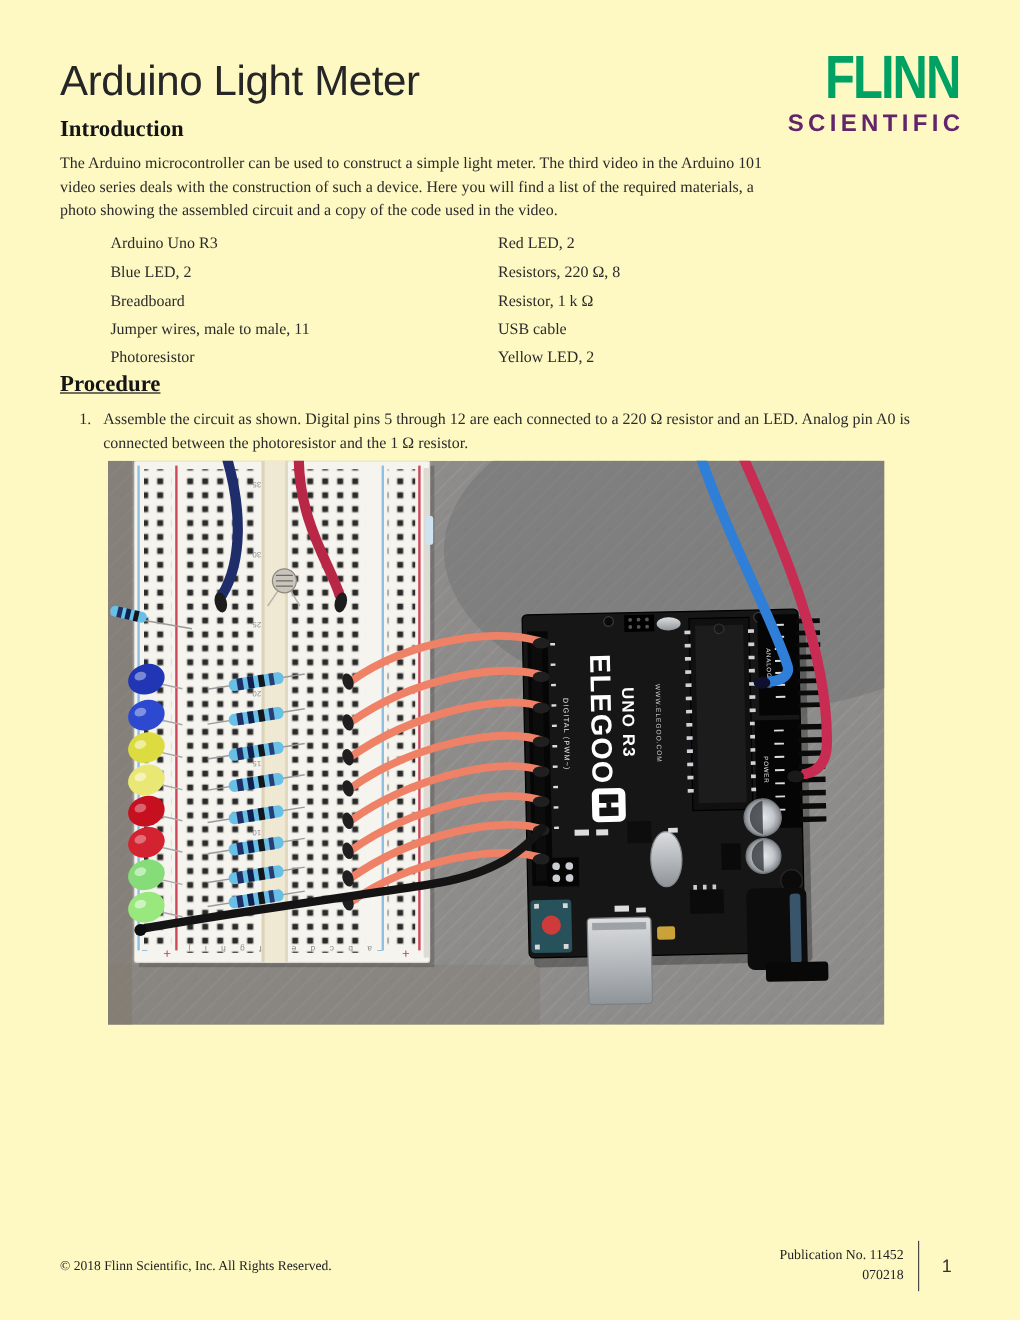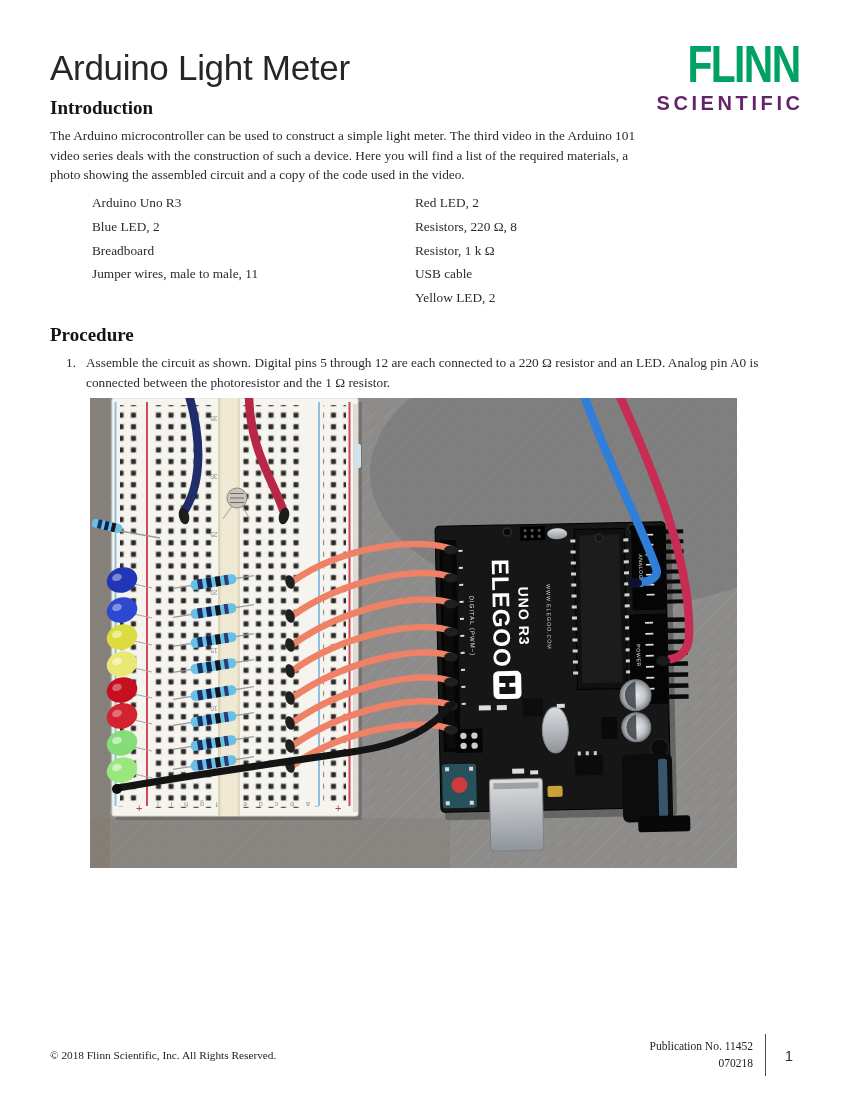--- a/index.html
+++ b/index.html
@@ -1,33 +1,33 @@
 <!DOCTYPE html>
 <html><head>
 <meta charset="utf-8">
 <style>
   html,body{margin:0;padding:0;background:#e9e9e9;}
-  .page{width:850px;height:1100px;position:relative;background:#ffffff;margin:0 auto;
+  .page{width:850px;height:1100px;position:relative;background:#fef9c3;margin:0 auto;
         font-family:"Liberation Serif",serif;color:#2b2b2b;box-sizing:border-box;
         padding:48px 50px 0 50px;overflow:hidden;}
   .doc-title{margin:0;font-family:"Liberation Sans",sans-serif;font-weight:normal;
         font-size:35px;line-height:1.15;color:#262626;letter-spacing:-.3px;}
   .logo{position:absolute;top:42px;right:50px;text-align:right;font-family:"Liberation Sans",sans-serif;}
   .logo-top{font-size:51px;font-weight:bold;letter-spacing:-2px;line-height:.92;
         transform:scaleX(.8);transform-origin:100% 50%;}
   .logo-bottom{font-size:20px;font-weight:bold;letter-spacing:3.6px;margin-top:3px;margin-right:-3.6px;}
   h2{font-size:19px;margin:0;color:#151515;font-weight:bold;}
   .h-intro{margin-top:9px;}
   .intro-text{margin:7px 0 0 0;font-size:13.3px;line-height:19.6px;width:588px;}
   .h-materials{margin-top:19px;}
   .materials{display:flex;margin:6px 0 0 42px;font-size:13.3px;}
   .materials ul{list-style:none;margin:0;padding:0;}
   .materials li{height:23.8px;line-height:23.8px;white-space:nowrap;}
   .col-left{width:323px;}
-  .h-procedure{margin-top:14px;}
+  .h-procedure{text-decoration:underline;}
   .step{display:flex;margin:7px 0 0 16px;width:706px;font-size:13.3px;line-height:19.6px;}
   .step-num{flex:none;width:20px;}
   .figure{margin:6px 0 0 40px;width:647px;height:470px;}
   .figure svg{display:block;}
   .footer{position:absolute;left:50px;top:1034px;width:750px;display:flex;}
   .f-left{font-size:11.3px;color:#222;padding-top:15px;}
   .f-right{margin-left:auto;display:flex;align-items:center;}
   .f-pub{text-align:right;font-size:11.5px;line-height:17.5px;color:#222;}
   .f-div{width:1px;height:42px;background:#4a4a4a;margin:0 12px 0 12px;}
   .f-page{font-family:"Liberation Sans",sans-serif;font-size:15px;color:#333;width:22px;text-align:center;}
@@ -47,20 +47,21 @@
 
   <h2 class="h-intro">Introduction</h2>
   <p class="intro-text">The Arduino microcontroller can be used to construct a simple light meter. The third video in the Arduino 101 video series deals with the construction of such a device. Here you will find a list of the required materials, a photo showing the assembled circuit and a copy of the code used in the video.</p>
 
   <div class="materials">
     <ul class="col-left">
       <li>Arduino Uno R3</li>
       <li>Blue LED, 2</li>
       <li>Breadboard</li>
       <li>Jumper wires, male to male, 11</li>
+      <li>Photoresistor</li>
     </ul>
     <ul class="col-right">
       <li>Red LED, 2</li>
       <li>Resistors, 220 Ω, 8</li>
       <li>Resistor, 1 k Ω</li>
       <li>USB cable</li>
       <li>Yellow LED, 2</li>
     </ul>
   </div>
 

